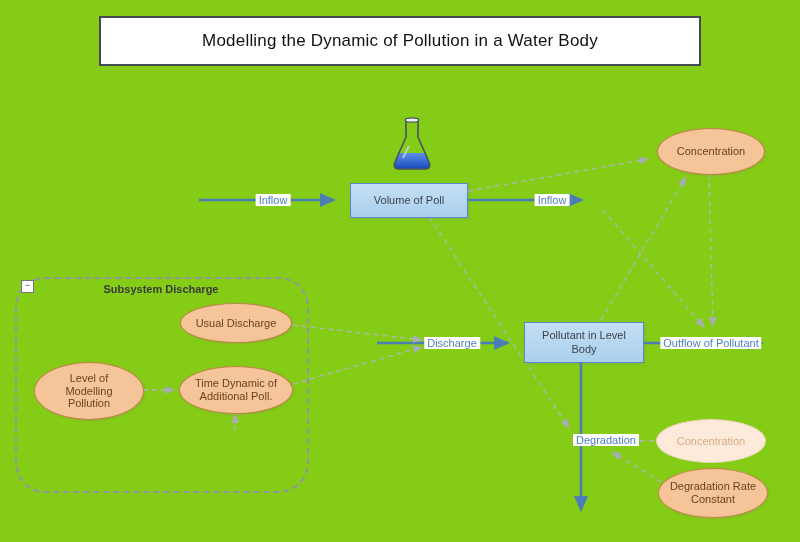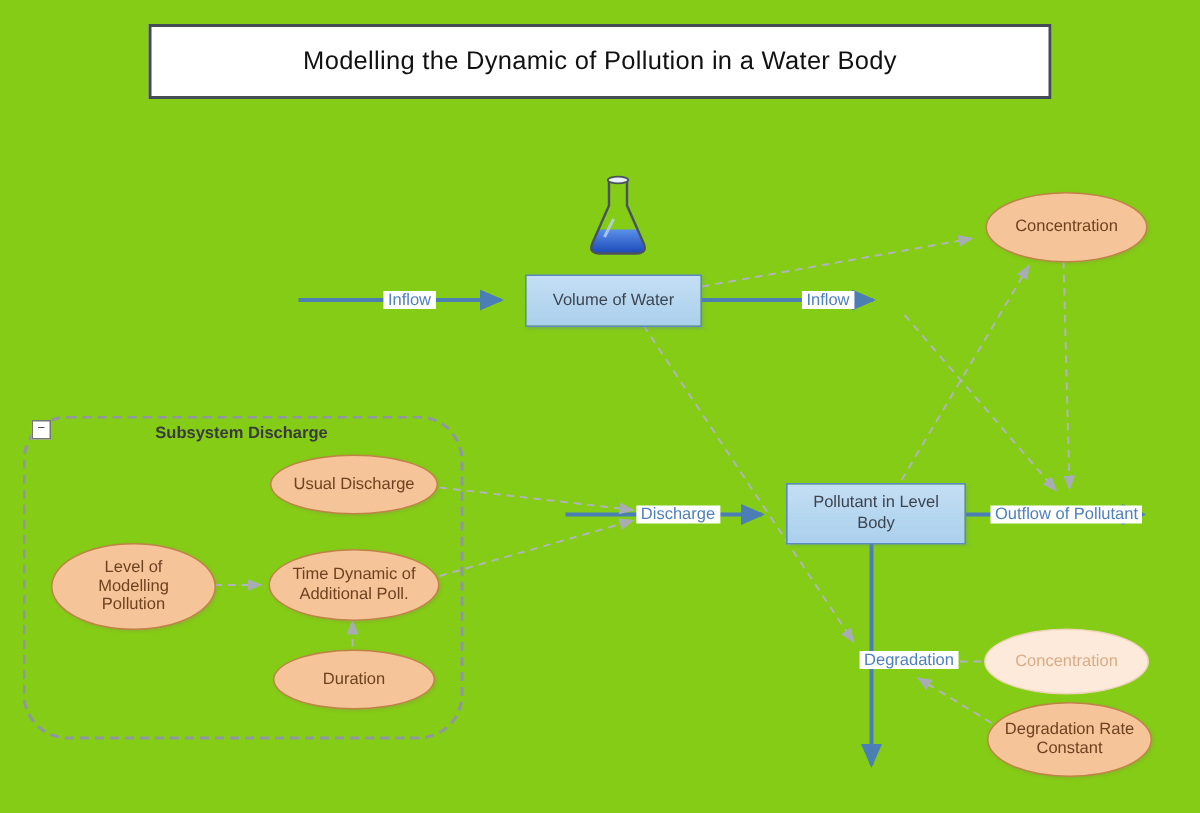--- a/index.html
+++ b/index.html
@@ -93,41 +93,38 @@
 
   <div class="title-box">
     <span class="title-text">Modelling the Dynamic of Pollution in a Water Body</span>
   </div>
 
   <div class="subsystem"></div>
   <div class="collapse-box">−</div>
   <div class="subsystem-label">Subsystem Discharge</div>
 
   <div class="stock" style="left:350px;top:183px;width:116px;height:33px;">
-    <span>Volume of Water</span>
+    <span>Volume of Poll</span>
   </div>
   <div class="stock" style="left:524px;top:322px;width:118px;height:39px;">
     <span style="width:100px;">Pollutant in Level Body</span>
   </div>
 
   <div class="aux" style="left:657px;top:128px;width:106px;height:45px;">
     <span class="inner">Concentration</span>
   </div>
   <div class="aux" style="left:180px;top:303px;width:110px;height:38px;">
     <span class="inner">Usual Discharge</span>
   </div>
   <div class="aux" style="left:34px;top:362px;width:108px;height:56px;">
     <span class="inner" style="width:72px;">Level of Modelling Pollution</span>
   </div>
   <div class="aux" style="left:179px;top:366px;width:112px;height:46px;">
     <span class="inner" style="width:96px;">Time Dynamic of Additional Poll.</span>
   </div>
-  <div class="aux" style="left:182px;top:433px;width:106px;height:38px;">
-    <span class="inner">Duration</span>
-  </div>
   <div class="aux ghost" style="left:656px;top:419px;width:108px;height:42px;">
     <span class="inner">Concentration</span>
   </div>
   <div class="aux" style="left:658px;top:468px;width:108px;height:48px;">
     <span class="inner" style="width:98px;">Degradation Rate Constant</span>
   </div>
 
   <div class="flow-label" style="left:273px;top:200px;">Inflow</div>
   <div class="flow-label" style="left:552px;top:200px;">Inflow</div>
   <div class="flow-label" style="left:452px;top:343px;">Discharge</div>

